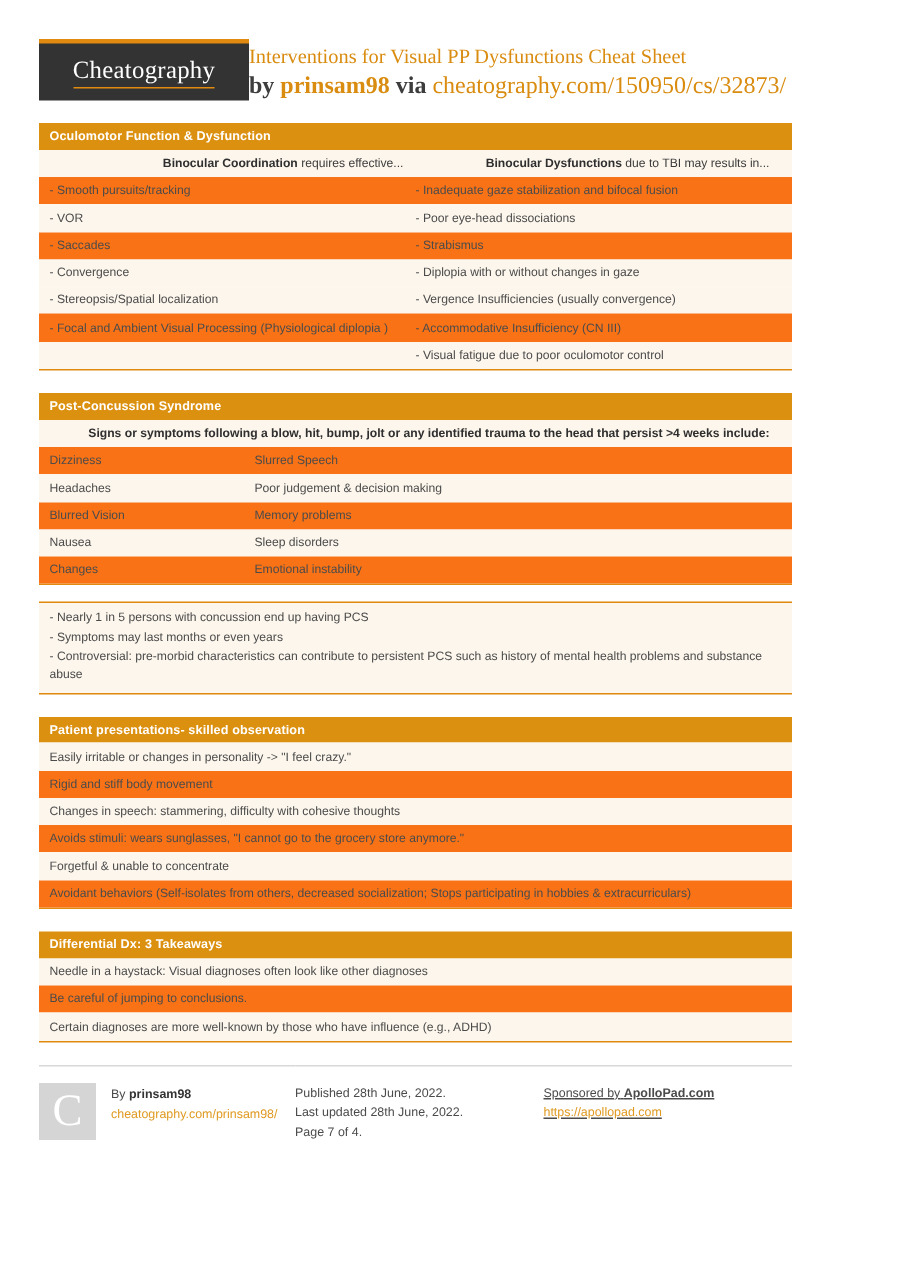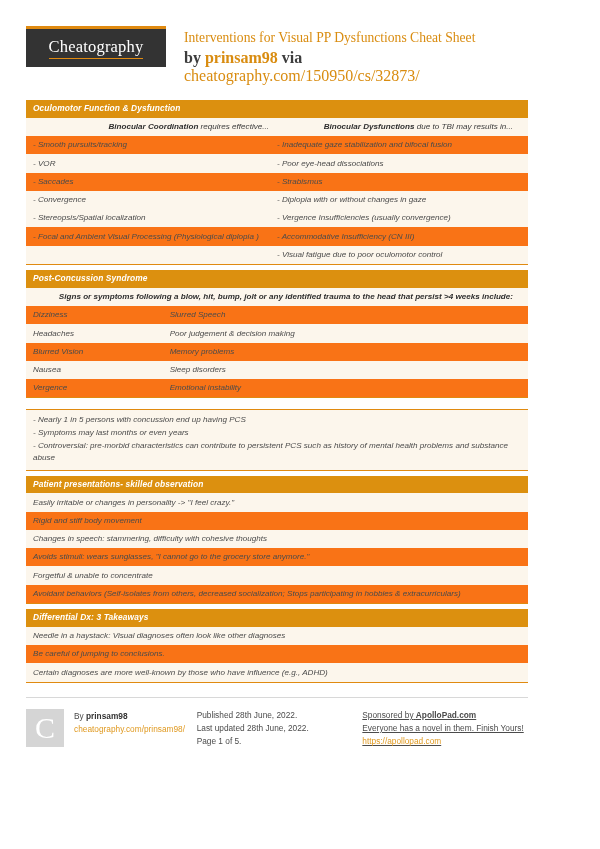--- a/index.html
+++ b/index.html
@@ -46,21 +46,20 @@
     color: #ffffff;
     letter-spacing: .2px;
     position: relative;
     padding-bottom: 2px;
     background-image: linear-gradient(to right,#E08A10,#E08A10);
     background-repeat: no-repeat;
     background-size: 100% 1.4px;
     background-position: 0 100%;
   }
   .header-right {
-    margin-left: 18px;
     padding-top: 4px;
   }
   .sheet-title {
     font-family: "Liberation Serif", serif;
     font-size: 13.6px;
     color: #D98C10;
     line-height: 1.25;
     font-weight: normal;
     margin: 0 0 2px 0;
   }
@@ -68,22 +67,21 @@
     font-family: "Liberation Serif", serif;
     font-size: 16px;
     color: #4a4a4a;
   }
   .byline .author { color: #D98C10; font-weight: bold; }
   .byline .via-link { color: #D98C10; }
   .byline .plain { color: #3d3d3d; font-weight: bold; }
 
   
   .block {
-    margin-bottom: 5px;
-    font-style: italic;
+    margin-bottom: 15px;
   }
   .block-head {
     background: #DC900F;
     color: #ffffff;
     font-size: 8.4px;
     font-weight: bold;
     padding: 4px 6px 4px 7px;
     line-height: 1.15;
     letter-spacing: .1px;
   }
@@ -230,21 +228,21 @@
       </div>
       <div class="row even">
         <div class="cell c28">Blurred Vision</div>
         <div class="cell c72">Memory problems</div>
       </div>
       <div class="row odd">
         <div class="cell c28">Nausea</div>
         <div class="cell c72">Sleep disorders</div>
       </div>
       <div class="row even">
-        <div class="cell c28">Vergence</div>
+        <div class="cell c28">Changes</div>
         <div class="cell c72">Emotional instability</div>
       </div>
     </div>
     <div class="gap"></div>
     <div class="noteblock">
       <div class="noteline">- Nearly 1 in 5 persons with concussion end up having PCS</div>
       <div class="noteline">- Symptoms may last months or even years</div>
       <div class="noteline">- Controversial: pre-morbid characteristics can contribute to persistent PCS such as history of mental health problems and substance abuse</div>
     </div>
   </div>
@@ -295,25 +293,24 @@
         <div>
           <span>By</span>
           <b>prinsam98</b>
         </div>
         <div class="link">cheatography.com/prinsam98/</div>
       </div>
     </div>
     <div class="fcol fcol2">
       <div>Published 28th June, 2022.</div>
       <div>Last updated 28th June, 2022.</div>
-      <div>Page 1 of 5.</div>
+      <div>Page 7 of 4.</div>
     </div>
     <div class="fcol fcol3">
       <div>
         <span>Sponsored by</span>
         <b>ApolloPad.com</b>
       </div>
-      <div>Everyone has a novel in them. Finish Yours!</div>
       <div class="link">https://apollopad.com</div>
     </div>
   </div>
 
 </div>
 
 </body></html>

